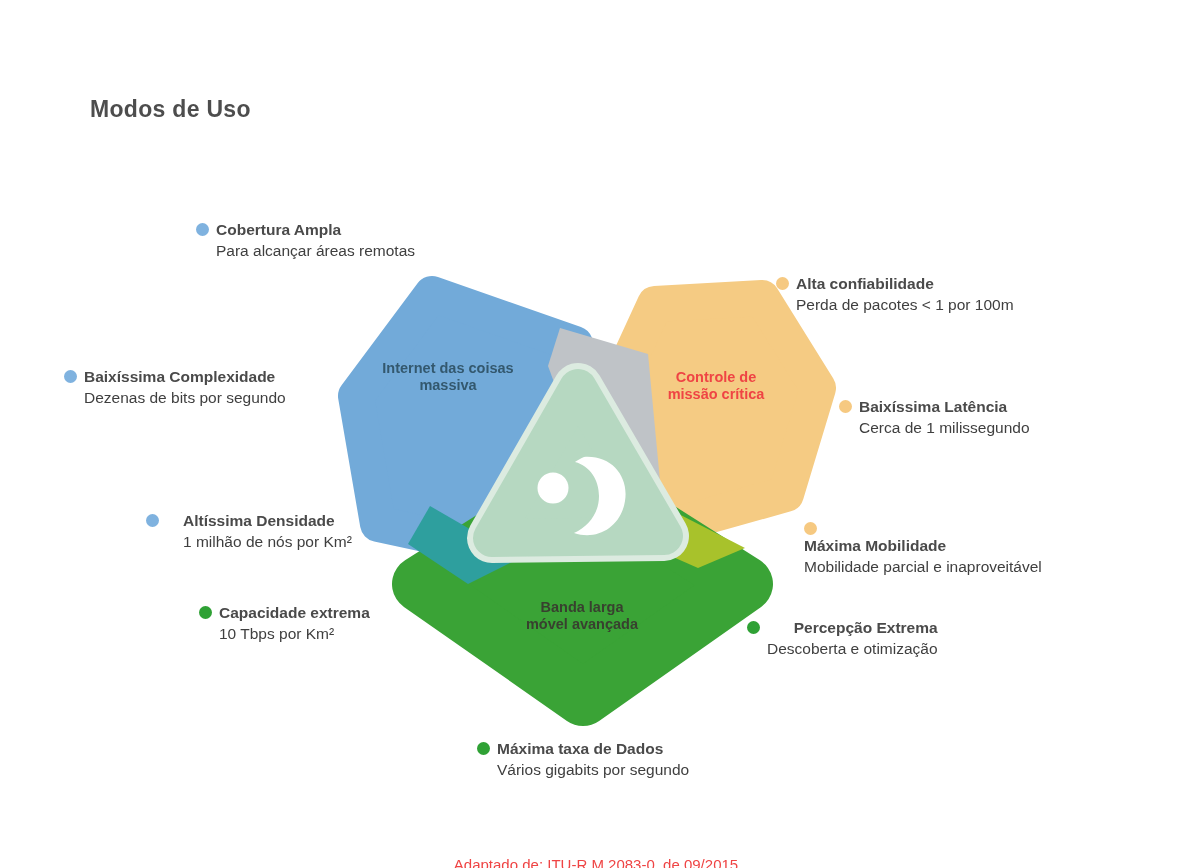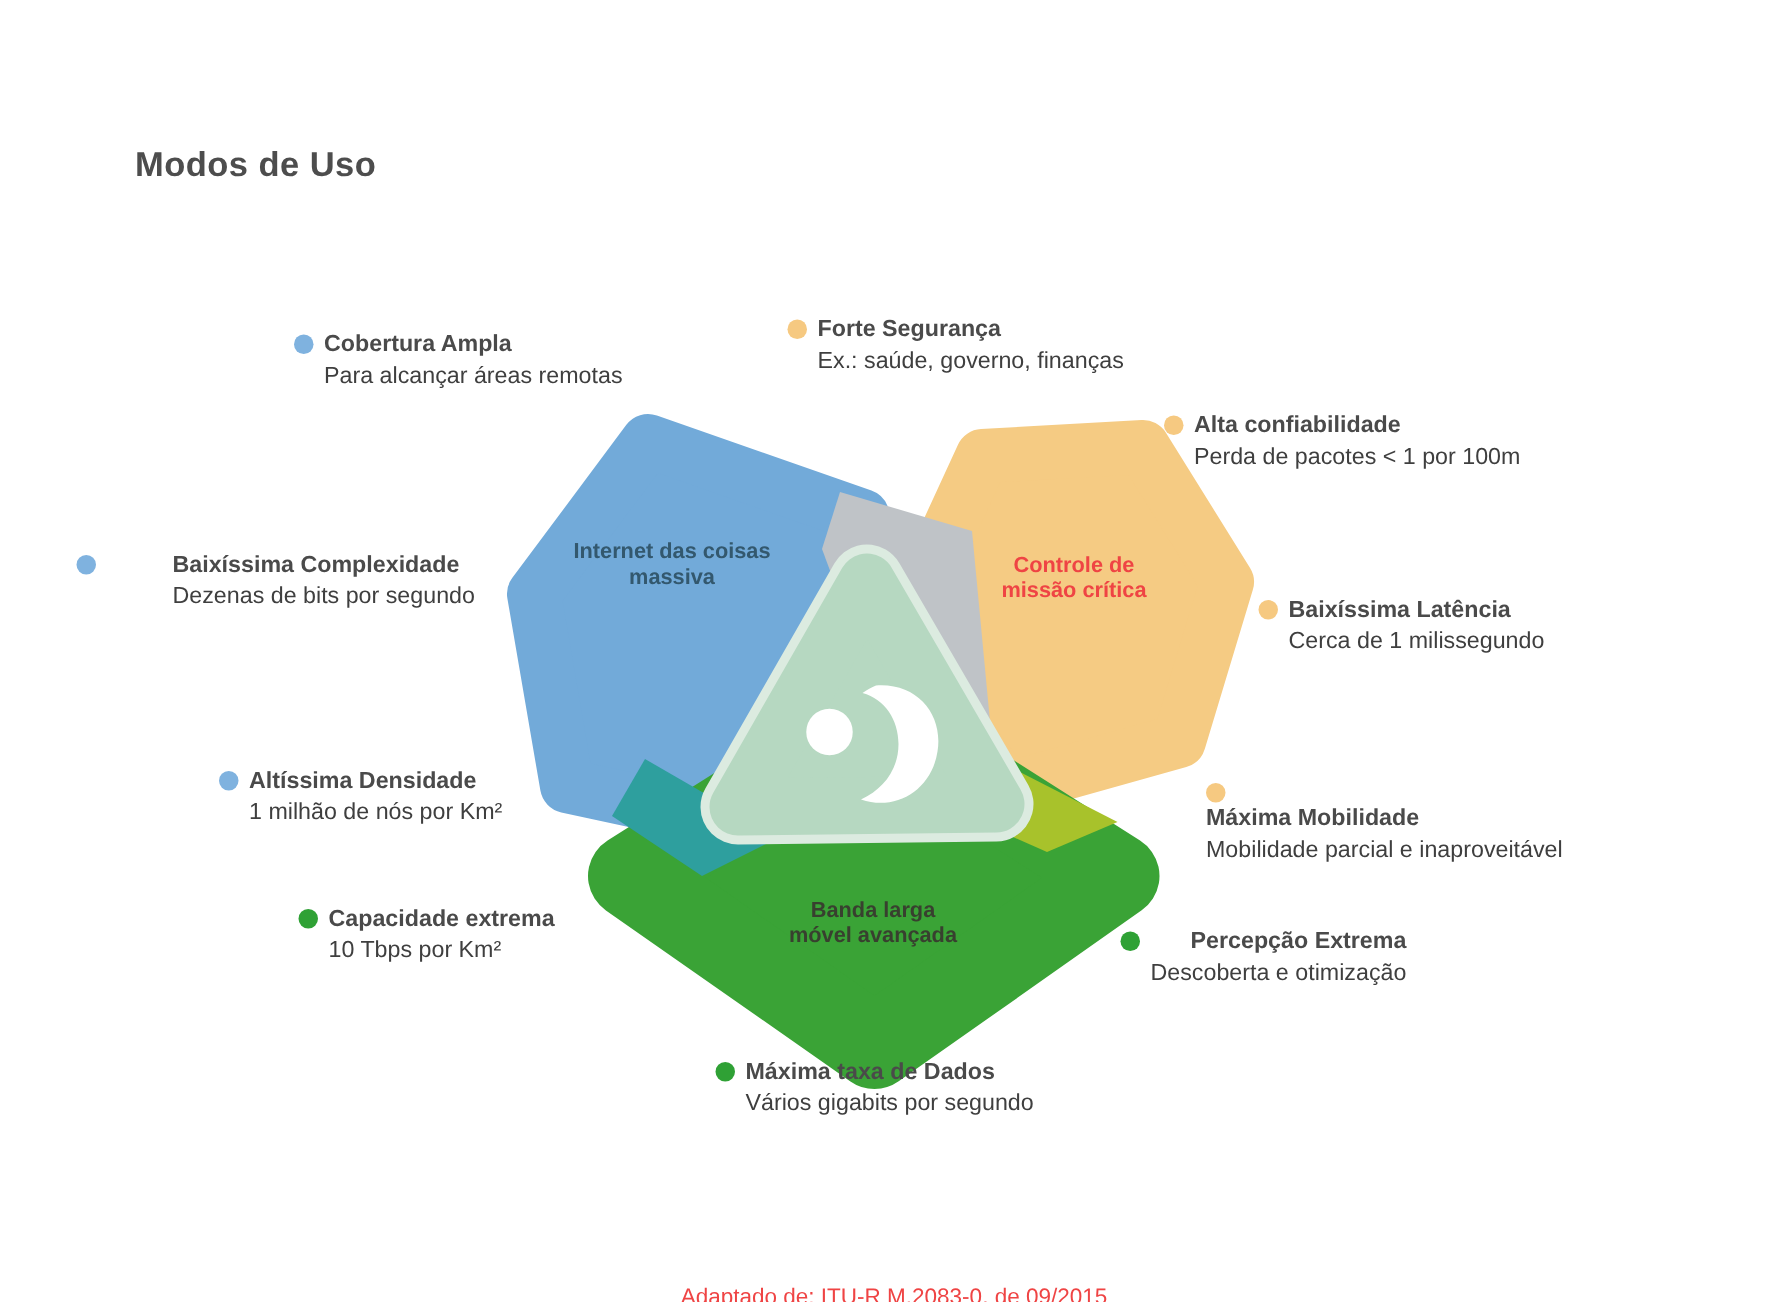--- a/index.html
+++ b/index.html
@@ -107,53 +107,46 @@
 móvel avançada</div>
 
   <div class="item" style="left:196px; top:183px;">
     <span class="dot" style="background-color: rgb(127, 178, 223);"></span>
     <div class="item-text">
       <div class="item-title">Cobertura Ampla</div>
       <div class="item-subtitle">Para alcançar áreas remotas</div>
     </div>
   </div>
 
-  <div class="item" style="left:525px; top:173px;">
-    <span class="dot" style="background-color: rgb(246, 201, 129);"></span>
-    <div class="item-text">
-      <div class="item-title">Forte Segurança</div>
-      <div class="item-subtitle">Ex.: saúde, governo, finanças</div>
-    </div>
-  </div>
 
   <div class="item" style="left:776px; top:237px;justify-content:center;">
     <span class="dot" style="background-color: rgb(246, 201, 129);"></span>
     <div class="item-text">
       <div class="item-title">Alta confiabilidade</div>
       <div class="item-subtitle">Perda de pacotes &lt; 1 por 100m</div>
     </div>
   </div>
 
-  <div class="item" style="left:51px; top:330px;gap:44px;">
+  <div class="item" style="left:64px; top:330px;">
     <span class="dot" style="background-color: rgb(127, 178, 223);"></span>
     <div class="item-text">
       <div class="item-title">Baixíssima Complexidade</div>
       <div class="item-subtitle">Dezenas de bits por segundo</div>
     </div>
   </div>
 
   <div class="item" style="left:839px; top:360px;">
     <span class="dot" style="background-color: rgb(246, 201, 129);"></span>
     <div class="item-text">
       <div class="item-title">Baixíssima Latência</div>
       <div class="item-subtitle">Cerca de 1 milissegundo</div>
     </div>
   </div>
 
-  <div class="item" style="left:146px; top:474px;">
+  <div class="item" style="left:146px; top:474px;gap:17px;">
     <span class="dot" style="background-color: rgb(127, 178, 223);"></span>
     <div class="item-text">
       <div class="item-title">Altíssima Densidade</div>
       <div class="item-subtitle">1 milhão de nós por Km²</div>
     </div>
   </div>
 
   <div class="item" style="left:804px; top:482px;flex-direction:column;">
     <span class="dot" style="background-color: rgb(246, 201, 129);"></span>
     <div class="item-text">
@@ -171,21 +164,21 @@
   </div>
 
   <div class="item" style="left:747px; top:581px;text-align:right;">
     <span class="dot" style="background-color: rgb(47, 161, 53);"></span>
     <div class="item-text">
       <div class="item-title">Percepção Extrema</div>
       <div class="item-subtitle">Descoberta e otimização</div>
     </div>
   </div>
 
-  <div class="item" style="left:477px; top:668px;">
+  <div class="item" style="left:477px; top:702px;">
     <span class="dot" style="background-color: rgb(47, 161, 53);"></span>
     <div class="item-text">
       <div class="item-title">Máxima taxa de Dados</div>
       <div class="item-subtitle">Vários gigabits por segundo</div>
     </div>
   </div>
 
   <div id="footer-caption">Adaptado de: ITU-R M.2083-0, de 09/2015</div>
 
 </div>

